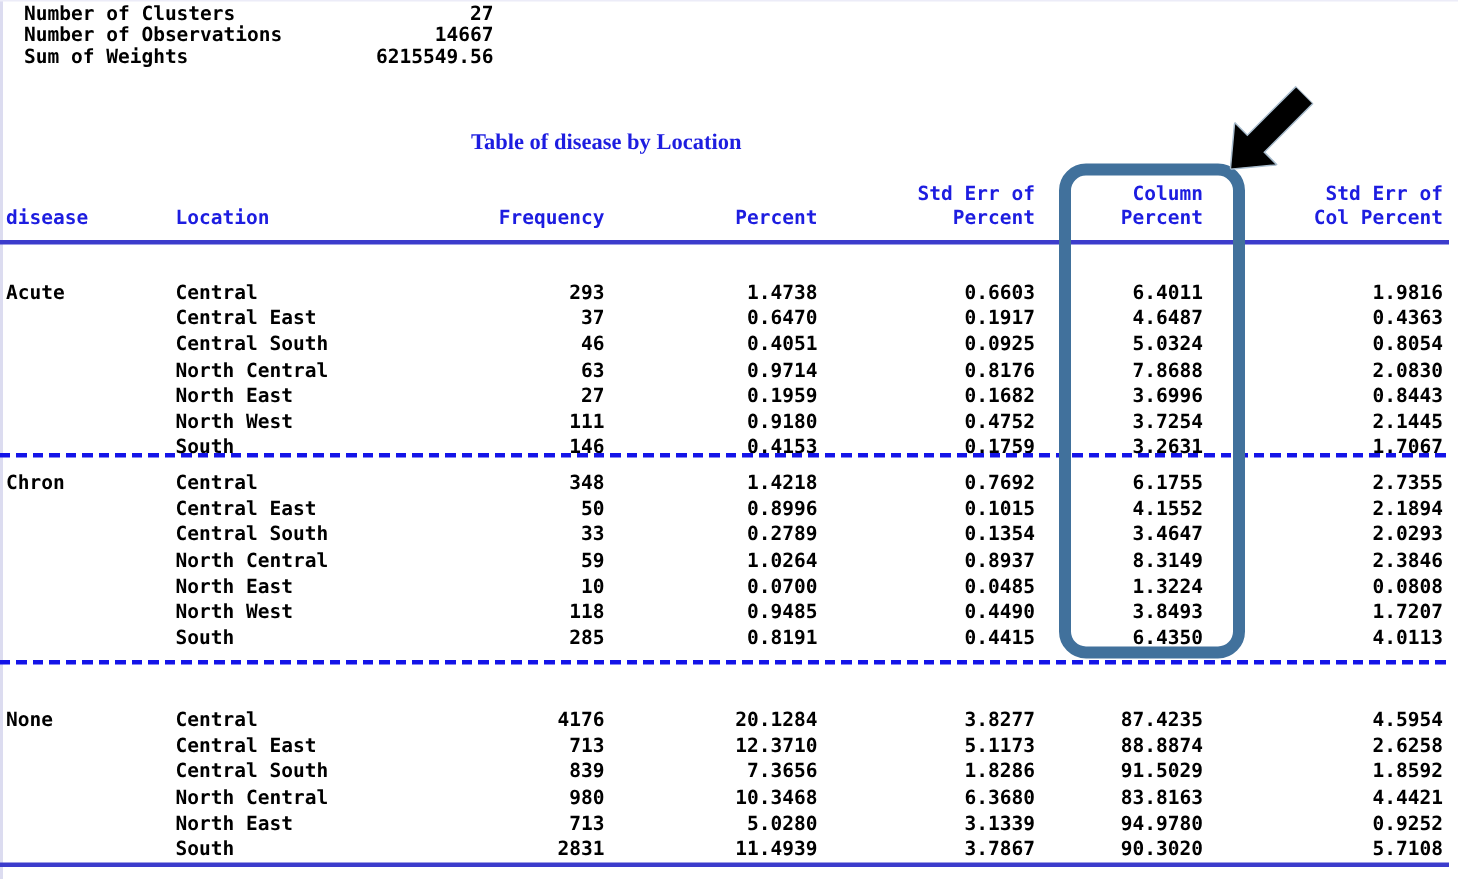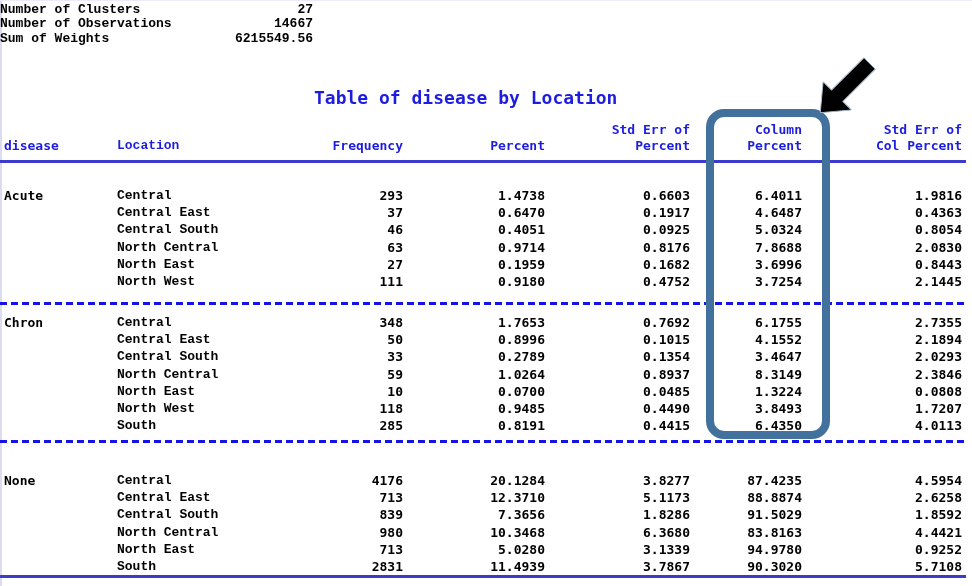--- a/index.html
+++ b/index.html
@@ -12,33 +12,33 @@
   html,body{margin:0;padding:0;}
   body{
     width:972px;height:586px;position:relative;overflow:hidden;background:#ffffff;
     font-family:"DejaVu Sans Mono","Liberation Mono",monospace;
     font-weight:bold;font-size:13px;color:#000;
   }
   .edge-left{position:absolute;left:0;top:0;width:2px;height:586px;background:#dcdcf0;}
   .edge-top{position:absolute;left:0;top:0;width:972px;height:1px;background:#ececf8;}
 
   
-  .summary{position:absolute;left:0;top:3px;width:313px;font-family:Liberation Mono, monospace;}
+  .summary{position:absolute;left:16px;top:3px;width:313px;}
   .summary-row{display:flex;justify-content:space-between;line-height:14.4px;white-space:pre;}
 
   
   .report-title{
     position:absolute;left:314px;top:87px;color:var(--text-blue);
-    font-size:18px;white-space:pre;
+    font-size:15px;white-space:pre;font-family:Liberation Serif, serif;
   }
 
   
   .cell{display:inline-block;vertical-align:bottom;white-space:pre-line;}
   .c0{width:113px;text-align:left;}
-  .c1{width:186px;text-align:left;font-family:Liberation Mono, monospace;}
+  .c1{width:186px;text-align:left;}
   .c2{width:100px;text-align:right;}
   .c3{width:142px;text-align:right;}
   .c4{width:145px;text-align:right;}
   .c5{width:112px;text-align:right;}
   .c6{width:160px;text-align:right;}
 
   .thead{
     position:absolute;left:4px;top:118px;width:958px;height:36px;
     display:flex;align-items:flex-end;color:var(--text-blue);line-height:16px;
   }
@@ -106,24 +106,25 @@
   </div>
 <div class="rule r-head"></div>
 
 <div class="group g-acute">
     <div class="trow"><div class="cell c0">Acute</div><div class="cell c1">Central</div><div class="cell c2">293</div><div class="cell c3">1.4738</div><div class="cell c4">0.6603</div><div class="cell c5">6.4011</div><div class="cell c6">1.9816</div></div>
     <div class="trow"><div class="cell c0"></div><div class="cell c1">Central East</div><div class="cell c2">37</div><div class="cell c3">0.6470</div><div class="cell c4">0.1917</div><div class="cell c5">4.6487</div><div class="cell c6">0.4363</div></div>
     <div class="trow"><div class="cell c0"></div><div class="cell c1">Central South</div><div class="cell c2">46</div><div class="cell c3">0.4051</div><div class="cell c4">0.0925</div><div class="cell c5">5.0324</div><div class="cell c6">0.8054</div></div>
     <div class="trow"><div class="cell c0"></div><div class="cell c1">North Central</div><div class="cell c2">63</div><div class="cell c3">0.9714</div><div class="cell c4">0.8176</div><div class="cell c5">7.8688</div><div class="cell c6">2.0830</div></div>
     <div class="trow"><div class="cell c0"></div><div class="cell c1">North East</div><div class="cell c2">27</div><div class="cell c3">0.1959</div><div class="cell c4">0.1682</div><div class="cell c5">3.6996</div><div class="cell c6">0.8443</div></div>
     <div class="trow"><div class="cell c0"></div><div class="cell c1">North West</div><div class="cell c2">111</div><div class="cell c3">0.9180</div><div class="cell c4">0.4752</div><div class="cell c5">3.7254</div><div class="cell c6">2.1445</div></div>
+    <div class="trow"><div class="cell c0"></div><div class="cell c1">South</div><div class="cell c2">146</div><div class="cell c3">0.4153</div><div class="cell c4">0.1759</div><div class="cell c5">3.2631</div><div class="cell c6">1.7067</div></div>
   </div>
 <div class="dashrule d1"></div>
 <div class="group g-chron">
-    <div class="trow"><div class="cell c0">Chron</div><div class="cell c1">Central</div><div class="cell c2">348</div><div class="cell c3">1.7653</div><div class="cell c4">0.7692</div><div class="cell c5">6.1755</div><div class="cell c6">2.7355</div></div>
+    <div class="trow"><div class="cell c0">Chron</div><div class="cell c1">Central</div><div class="cell c2">348</div><div class="cell c3">1.4218</div><div class="cell c4">0.7692</div><div class="cell c5">6.1755</div><div class="cell c6">2.7355</div></div>
     <div class="trow"><div class="cell c0"></div><div class="cell c1">Central East</div><div class="cell c2">50</div><div class="cell c3">0.8996</div><div class="cell c4">0.1015</div><div class="cell c5">4.1552</div><div class="cell c6">2.1894</div></div>
     <div class="trow"><div class="cell c0"></div><div class="cell c1">Central South</div><div class="cell c2">33</div><div class="cell c3">0.2789</div><div class="cell c4">0.1354</div><div class="cell c5">3.4647</div><div class="cell c6">2.0293</div></div>
     <div class="trow"><div class="cell c0"></div><div class="cell c1">North Central</div><div class="cell c2">59</div><div class="cell c3">1.0264</div><div class="cell c4">0.8937</div><div class="cell c5">8.3149</div><div class="cell c6">2.3846</div></div>
     <div class="trow"><div class="cell c0"></div><div class="cell c1">North East</div><div class="cell c2">10</div><div class="cell c3">0.0700</div><div class="cell c4">0.0485</div><div class="cell c5">1.3224</div><div class="cell c6">0.0808</div></div>
     <div class="trow"><div class="cell c0"></div><div class="cell c1">North West</div><div class="cell c2">118</div><div class="cell c3">0.9485</div><div class="cell c4">0.4490</div><div class="cell c5">3.8493</div><div class="cell c6">1.7207</div></div>
     <div class="trow"><div class="cell c0"></div><div class="cell c1">South</div><div class="cell c2">285</div><div class="cell c3">0.8191</div><div class="cell c4">0.4415</div><div class="cell c5">6.4350</div><div class="cell c6">4.0113</div></div>
   </div>
 <div class="dashrule d2"></div>
 <div class="group g-none">
     <div class="trow"><div class="cell c0">None</div><div class="cell c1">Central</div><div class="cell c2">4176</div><div class="cell c3">20.1284</div><div class="cell c4">3.8277</div><div class="cell c5">87.4235</div><div class="cell c6">4.5954</div></div>

